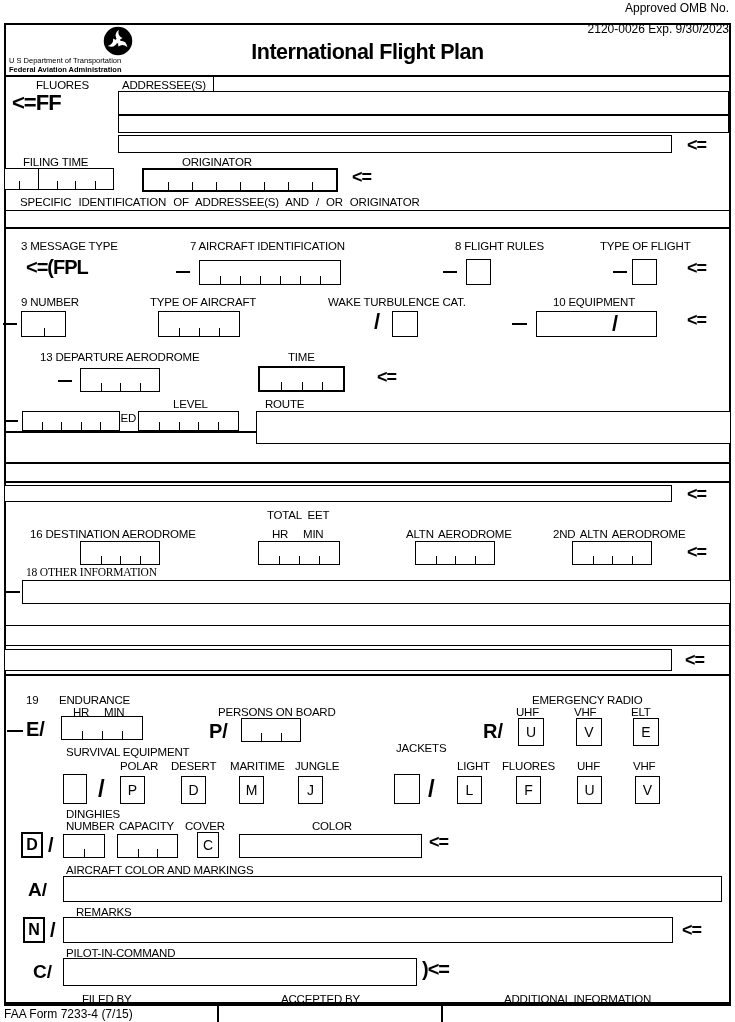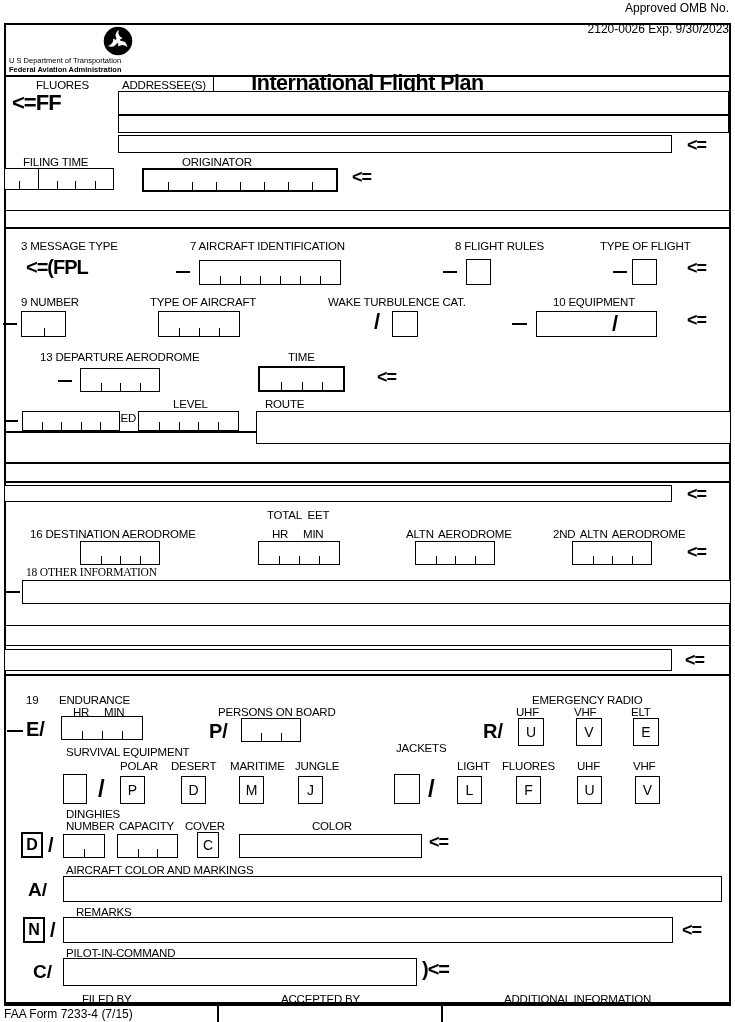--- a/index.html
+++ b/index.html
@@ -40,21 +40,21 @@
     <circle cx="20" cy="20" r="19" fill="#000"></circle>
     <g fill="#fff">
       <path d="M20 20 Q13 11 21 5 Q19 13 26 16 Z"></path>
       <path d="M20 20 Q13 11 21 5 Q19 13 26 16 Z" transform="rotate(120 20 20)"></path>
       <path d="M20 20 Q13 11 21 5 Q19 13 26 16 Z" transform="rotate(240 20 20)"></path>
       <circle cx="20" cy="20" r="3.2"></circle>
     </g>
   </svg>
   <div class="lbl-sm" style="left:9px;top:57px;">U S Department of Transportation</div>
   <div class="lbl-sm" style="left:9px;top:66px;font-weight:bold;">Federal Aviation Administration</div>
-  <div class="title" style="top:40px;margin-top:31px;">International Flight Plan</div>
+  <div class="title" style="top:40px;">International Flight Plan</div>
   <div class="hline" style="left:4px;top:75px;width:727px;height:2px;"></div>
 
   <div class="lbl" style="left:36px;top:79px;">FLUORES</div>
   <div class="big" style="left:12px;top:90px;font-size:22px;letter-spacing:-1px;">&lt;=FF</div>
   <div class="lbl" style="left:122px;top:79px;">ADDRESSEE(S)</div>
   <div class="vline" style="left:213px;top:75px;width:1px;height:16px;"></div>
   <div class="box" style="left:118px;top:91px;width:611px;height:24px;"></div>
   <div class="box" style="left:118px;top:115px;width:611px;height:18px;"></div>
   <div class="box" style="left:118px;top:135px;width:554px;height:18px;"></div>
   <div class="arr" style="left:687px;top:136px;">&lt;=</div>
@@ -72,20 +72,21 @@
       <div class="tick" style="left: 12.5%;"></div>
       <div class="tick" style="left: 25%;"></div>
       <div class="tick" style="left: 37.5%;"></div>
       <div class="tick" style="left: 50%;"></div>
       <div class="tick" style="left: 62.5%;"></div>
       <div class="tick" style="left: 75%;"></div>
       <div class="tick" style="left: 87.5%;"></div>
     </div>
   <div class="arr" style="left:352px;top:168px;">&lt;=</div>
 
+  <div class="lbl cellspace" style="left:20px;top:196px;">SPECIFIC IDENTIFICATION OF ADDRESSEE(S) AND / OR ORIGINATOR</div>
   <div class="hline" style="left:4px;top:210px;width:727px;height:1px;"></div>
   <div class="hline" style="left:4px;top:227px;width:727px;height:2px;"></div>
 
   <div class="lbl" style="left:21px;top:240px;">3 MESSAGE TYPE</div>
   <div class="big" style="left:26px;top:256px;font-size:20px;letter-spacing:-1px;">&lt;=(FPL</div>
   <div class="lbl" style="left:190px;top:240px;">7 AIRCRAFT IDENTIFICATION</div>
   <div class="dash" style="left:176px;top:271px;width:14px;"></div>
   <div class="box" style="left:199px;top:260px;width:142px;height:25px;">
       <div class="tick" style="left: 14.2857%;"></div>
       <div class="tick" style="left: 28.5714%;"></div>

